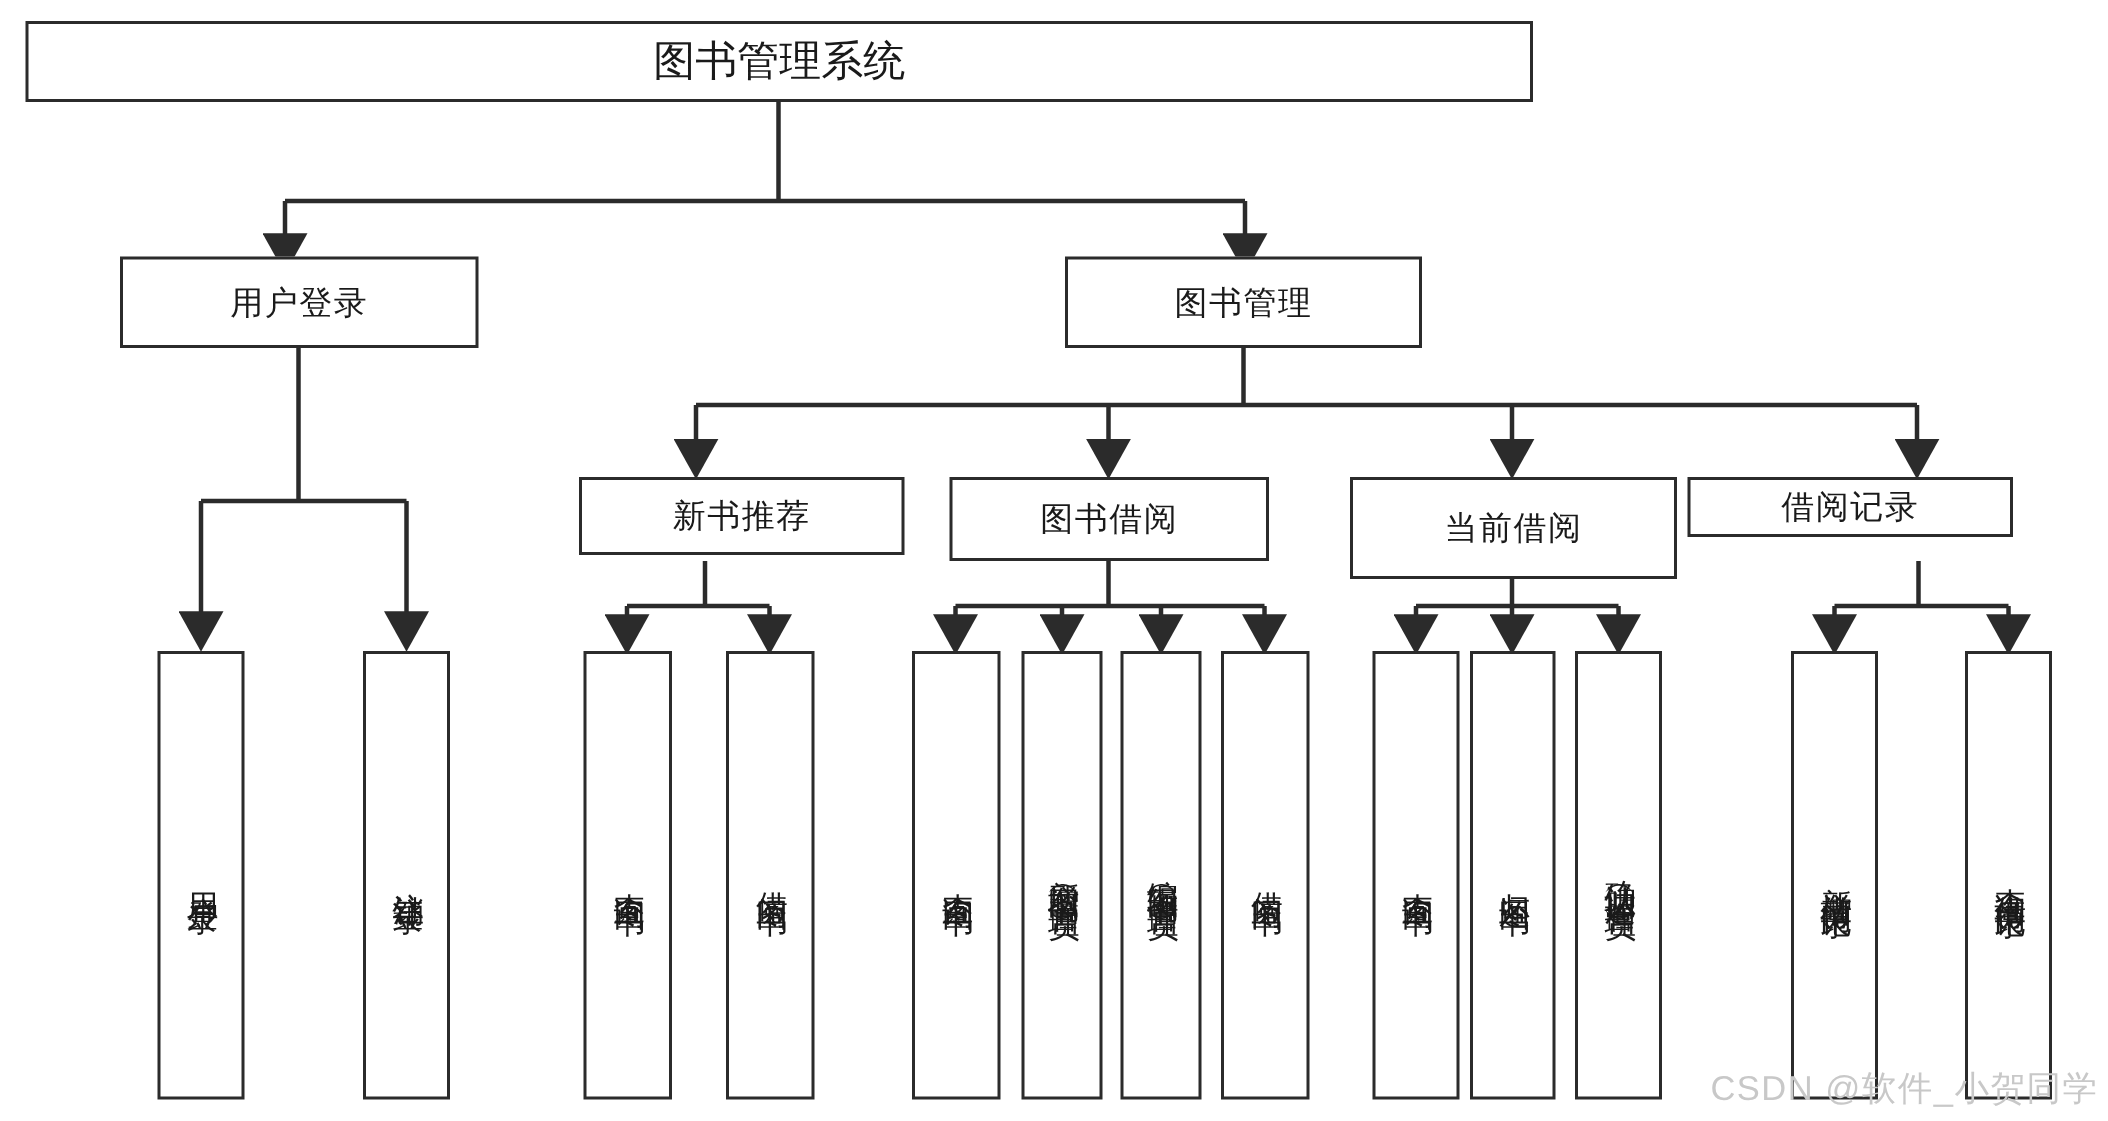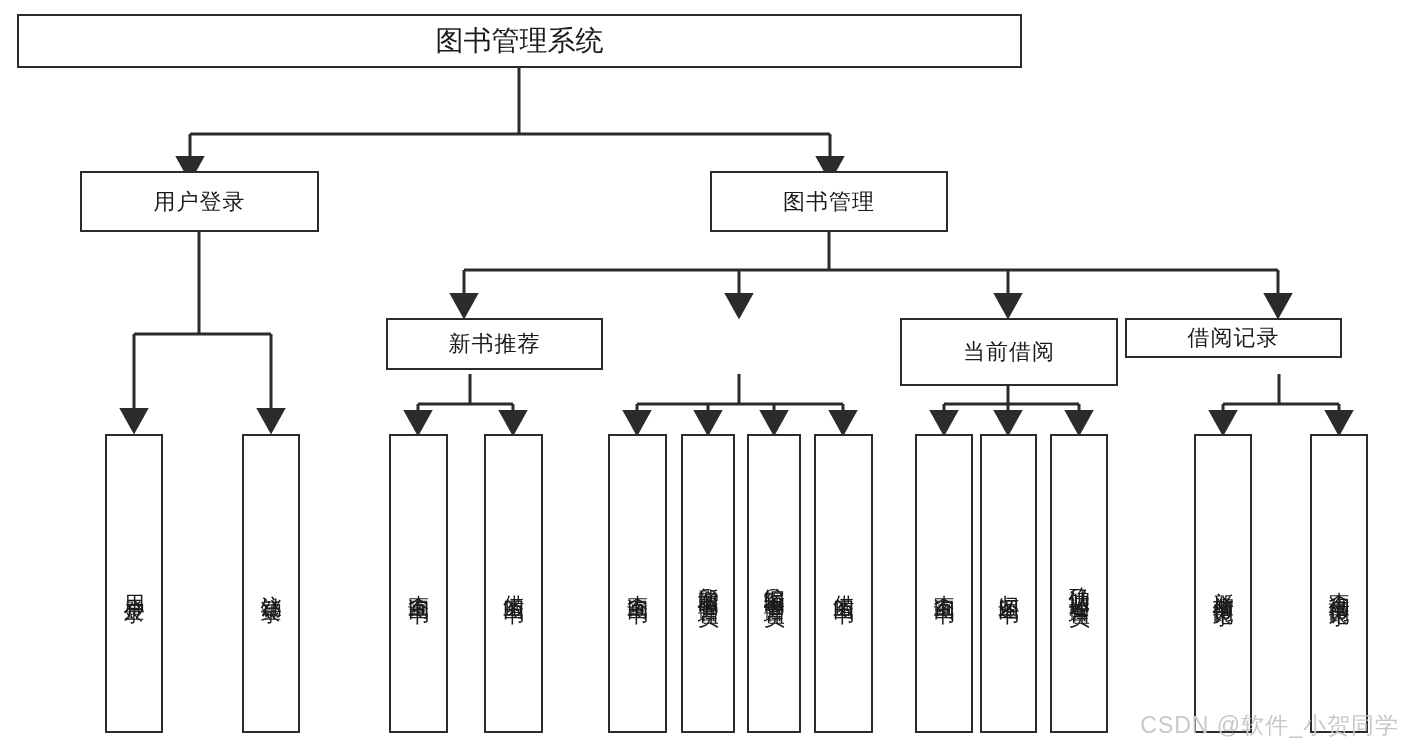--- a/index.html
+++ b/index.html
@@ -79,20 +79,23 @@
   <div class="node h" style="left:80px;top:171px;width:239px;height:61px;">
     <span>用户登录</span>
   </div>
   <div class="node h" style="left:710px;top:171px;width:238px;height:61px;">
     <span>图书管理</span>
   </div>
 
   <div class="node h" style="left:362px;top:318px;width:217px;height:52px;margin-left:24px;">
     <span>新书推荐</span>
   </div>
+  <div class="node h" style="left:633px;top:318px;width:213px;height:56px;">
+    <span>图书借阅</span>
+  </div>
   <div class="node h" style="left:900px;top:318px;width:218px;height:68px;">
     <span>当前借阅</span>
   </div>
   <div class="node h" style="left:1125px;top:318px;width:217px;height:40px;">
     <span>借阅记录</span>
   </div>
 
   <div class="node leaf" style="left:105px;top:434px;width:58px;height:299px;">
     <span class="vtxt">用户登录</span>
   </div>

